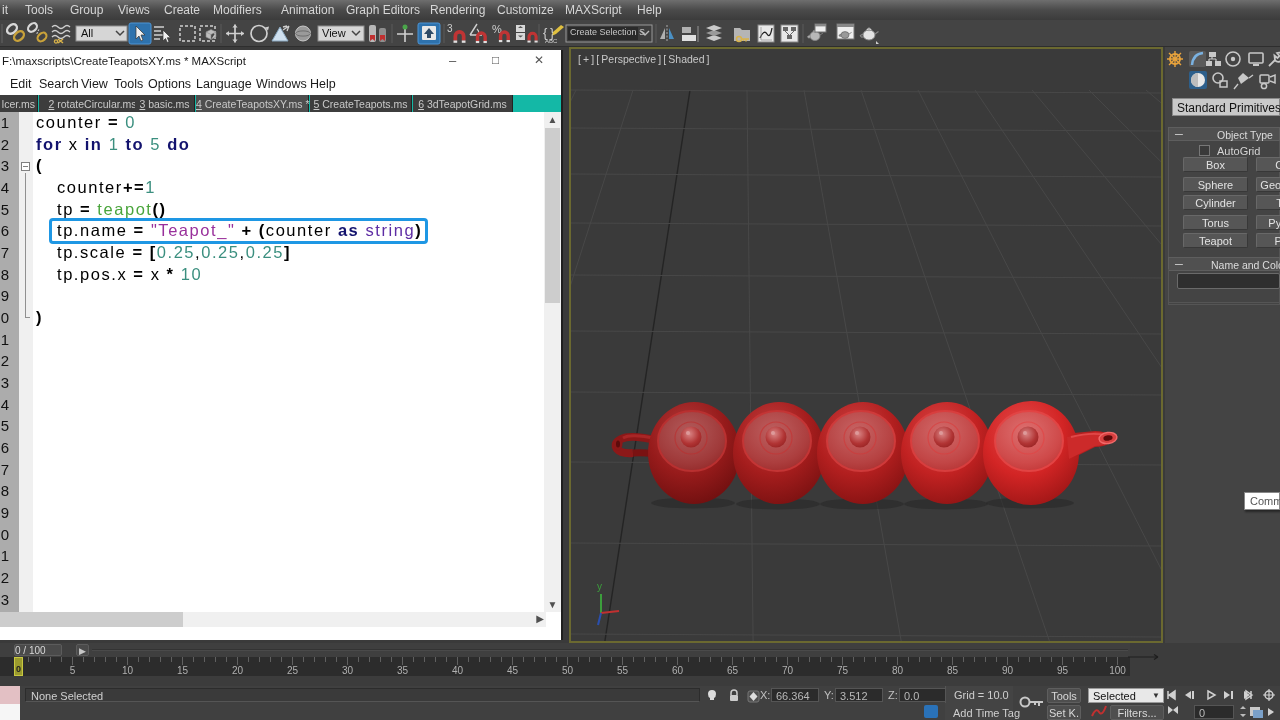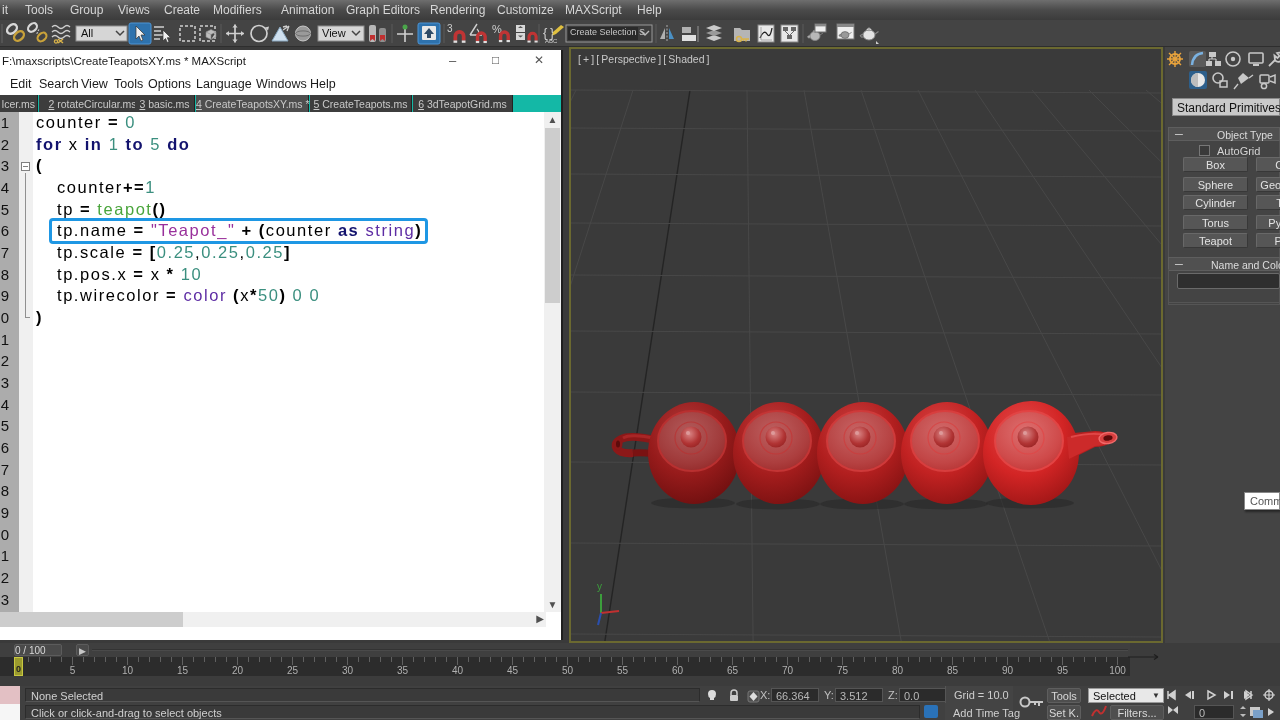--- a/index.html
+++ b/index.html
@@ -351,21 +351,20 @@
       <div style="position:absolute;left:25px;top:205px;width:5px;height:1px;background:#909090"></div>
 
       <div class="cl" style="top:1px">counter <span class="op">=</span> <span class="num">0</span></div>
       <div class="cl" style="top:23px"><span class="kw">for</span> x <span class="kw">in</span> <span class="num">1</span> <span class="kw">to</span> <span class="num">5</span> <span class="kw">do</span></div>
       <div class="cl" style="top:44px"><span class="op">(</span></div>
       <div class="cl" style="top:66px;left:57px">counter<span class="op">+=</span><span class="num">1</span></div>
       <div class="cl" style="top:88px;left:57px">tp <span class="op">=</span> <span class="fn">teapot</span><span class="op">()</span></div>
       <div class="cl" style="top:109px;left:57px">tp.name <span class="op">=</span> <span class="str">"Teapot_"</span> <span class="op">+</span> <span class="op">(</span>counter <span class="kw">as</span> <span class="gv">string</span><span class="op">)</span></div>
       <div class="cl" style="top:131px;left:57px">tp.scale <span class="op">=</span> <span class="op">[</span><span class="num">0.25</span>,<span class="num">0.25</span>,<span class="num">0.25</span><span class="op">]</span></div>
       <div class="cl" style="top:153px;left:57px">tp.pos.x <span class="op">=</span> x <span class="op">*</span> <span class="num">10</span></div>
-      <div class="cl" style="top:174px;left:57px">tp.wirecolor <span class="op">=</span> <span class="gv">color</span> <span class="op">(</span>x<span class="op">*</span><span class="num">50</span><span class="op">)</span> <span class="num">0</span> <span class="num">0</span></div>
       <div class="cl" style="top:196px"><span class="op">)</span></div>
 
       <div style="position:absolute;left:49px;top:106px;width:379px;height:26px;border:3px solid #1e97e4;border-radius:4px"></div>
     </div>
     <div id="vscroll">
       <div style="position:absolute;left:0;top:0;width:17px;height:15px;background:#f0f0f0;color:#505050;font-size:10px;text-align:center;line-height:15px">▲</div>
       <div style="position:absolute;left:0;bottom:0;width:17px;height:15px;background:#f0f0f0;color:#505050;font-size:10px;text-align:center;line-height:15px">▼</div>
       <div style="position:absolute;left:1px;top:16px;width:15px;height:175px;background:#cdcdcd"></div>
     </div>
     <div id="hscroll">
@@ -741,23 +740,20 @@
     </svg>
   <div id="botgap"></div>
   <div id="statusbar">
 
     <div style="position:absolute;left:0;top:0;width:20px;height:18px;background:#e3c0c4"></div>
     <div style="position:absolute;left:0;top:18px;width:20px;height:16px;background:#f6f6f6"></div>
 
     <div class="sfield" style="left:25px;top:2px;width:675px;height:14px">
         <span style="position:absolute;left:5px;top:1px">None Selected</span>
       </div>
-    <div class="sfield" style="left:25px;top:19px;width:895px;height:14px">
-        <span style="position:absolute;left:5px;top:1px">Click or click-and-drag to select objects</span>
-      </div>
 
     <svg width="60" height="16" style="position:absolute;left:706px;top:2px">
       <path d="M6,2 a4,4 0 0 1 4,4 q0,3 -2,4 v2 h-4 v-2 q-2,-1 -2,-4 a4,4 0 0 1 4,-4" fill="#ddd"></path>
       <rect x="24" y="7" width="8" height="6" rx="1" fill="#ccc"></rect>
         <path d="M25,7 v-2 a3,3 0 0 1 6,0 v2" fill="none" stroke="#ccc" stroke-width="1.5"></path>
       <rect x="42" y="3" width="11" height="11" rx="2" fill="#4f4f4f" stroke="#777"></rect>
         <path d="M47.5,4 l4,4.5 -4,4.5 -4,-4.5 z" fill="#ddd"></path>
     </svg>
     <span class="slab" style="left:760px;top:3px">X:</span>
       <div class="snum" style="left:771px;top:2px;width:48px">66.364</div>

